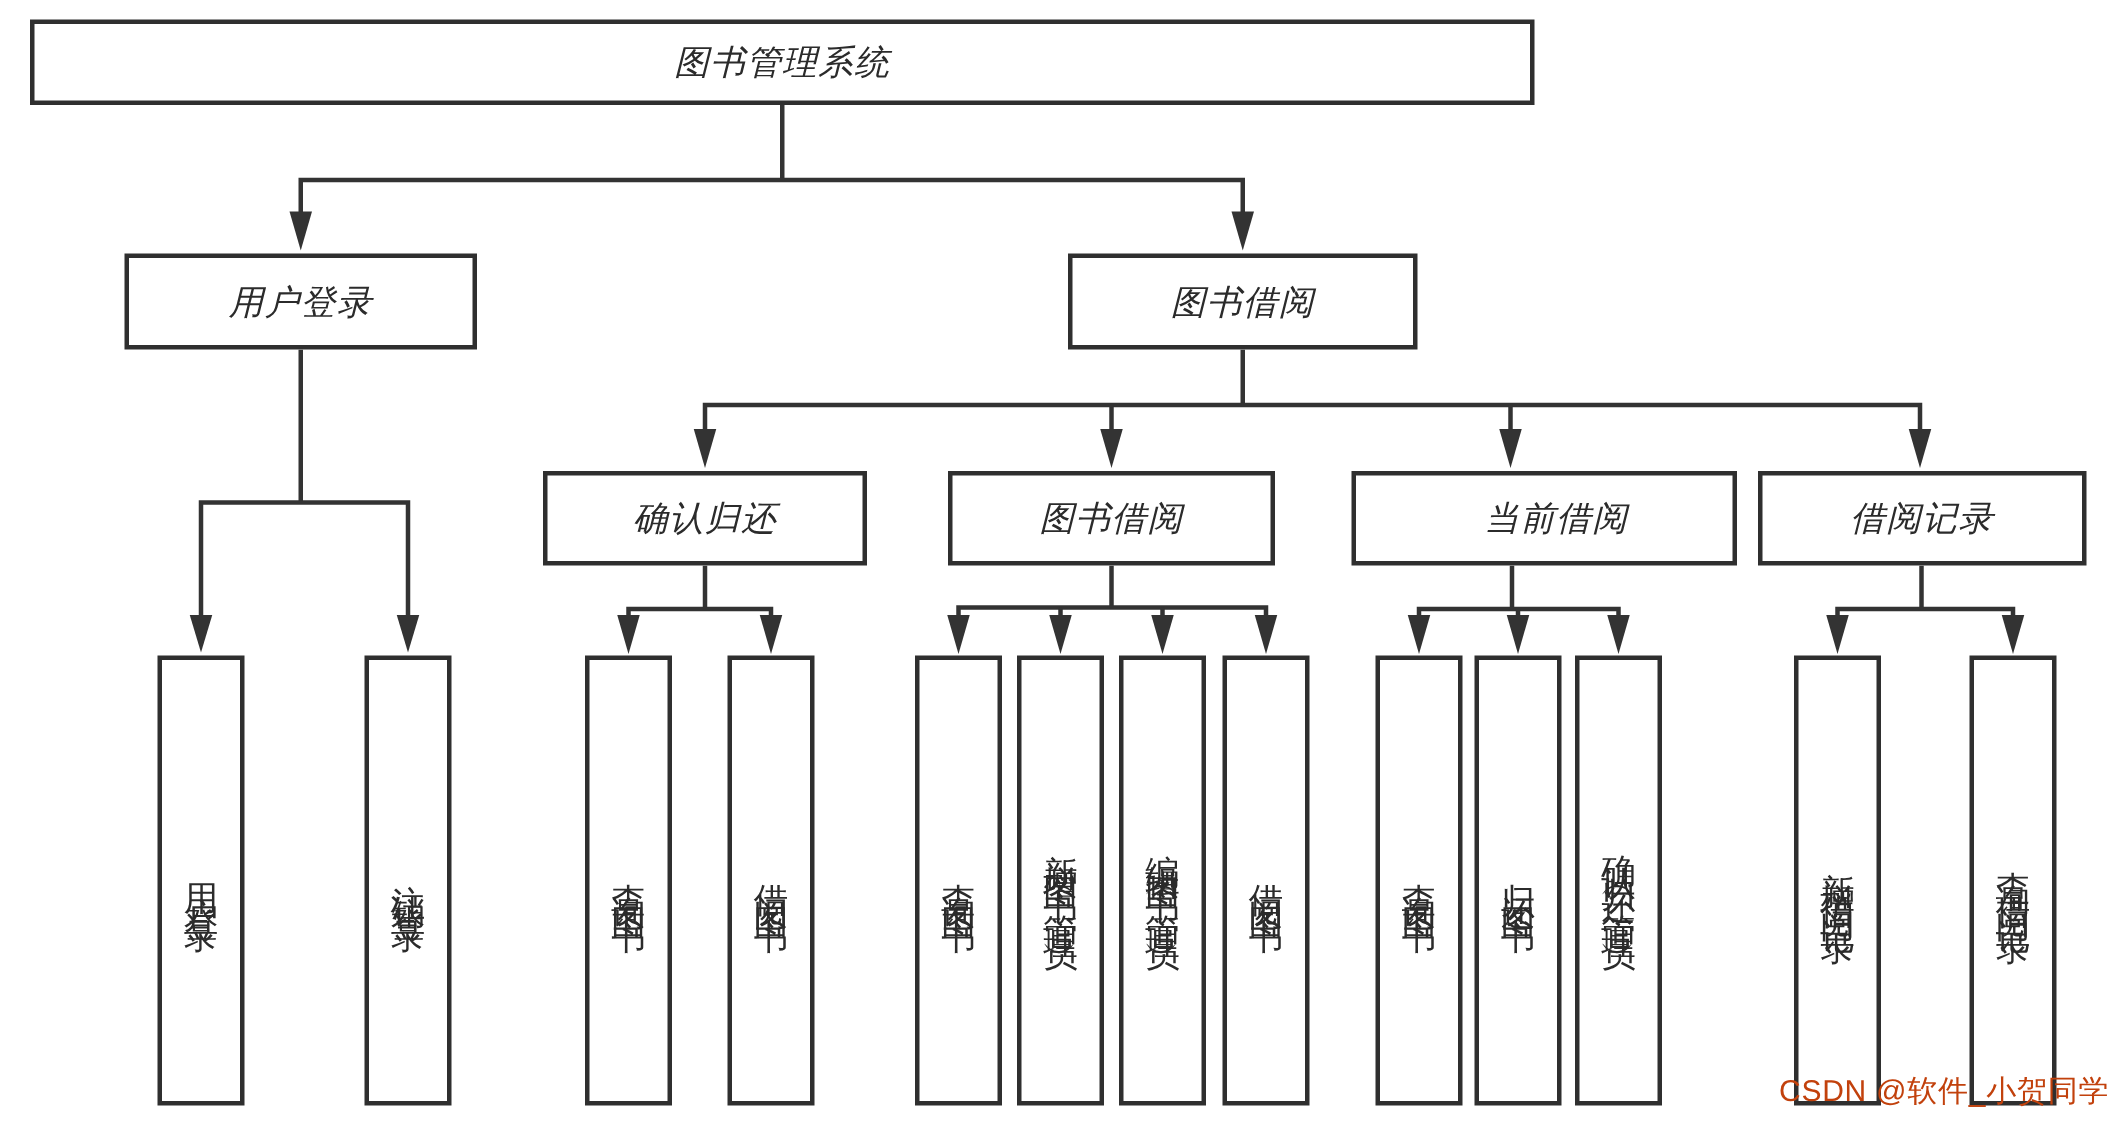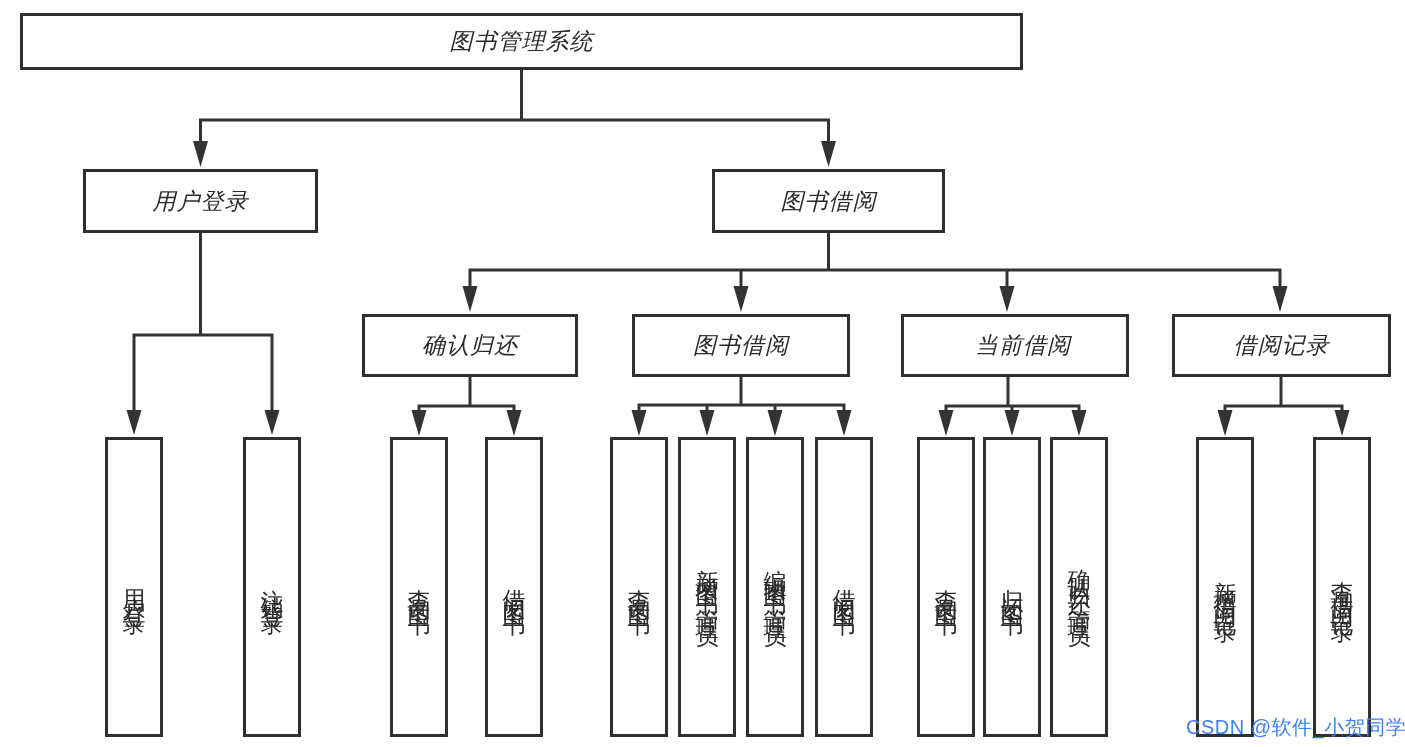--- a/index.html
+++ b/index.html
@@ -40,41 +40,41 @@
     font-size: 23px;
     letter-spacing: 8px;
     line-height: 1;
     white-space: nowrap;
   }
   .root-box   { left: 20px;  top: 13px;  width: 1003px; height: 57px; }
   .l2-a { left: 83px;  top: 169px; width: 235px; height: 64px; }
   .l2-b { left: 712px; top: 169px; width: 233px; height: 64px; }
   .l3-a { left: 362px;  top: 314px; width: 216px; height: 63px; }
   .l3-b { left: 632px;  top: 314px; width: 218px; height: 63px; }
-  .l3-c { left: 901px;  top: 314px; width: 228px; height: 63px; padding-left: 16px; }
+  .l3-c { left: 901px;  top: 314px; width: 257px; height: 63px; padding-left: 16px; }
   .l3-d { left: 1172px; top: 314px; width: 219px; height: 63px; }
   .leaf-0  { left: 105px; }
   .leaf-1  { left: 243px; }
   .leaf-2  { left: 390px; }
   .leaf-3  { left: 485px; }
   .leaf-4  { left: 610px; }
   .leaf-5  { left: 678px; }
   .leaf-6  { left: 746px; }
   .leaf-7  { left: 815px; }
   .leaf-8  { left: 917px; }
   .leaf-9  { left: 983px; }
   .leaf-10 { left: 1050px; }
   .leaf-11 { left: 1196px; }
   .leaf-12 { left: 1313px; }
   .watermark {
     position: absolute;
     left: 1186px;
     top: 714px;
     font-size: 20px;
-    color: #3b82f6;
+    color: #c2410c;
     letter-spacing: 0.5px;
     white-space: nowrap;
     z-index: 5;
   }
 </style>
 </head>
 <body>
 
 <div class="canvas">
 

